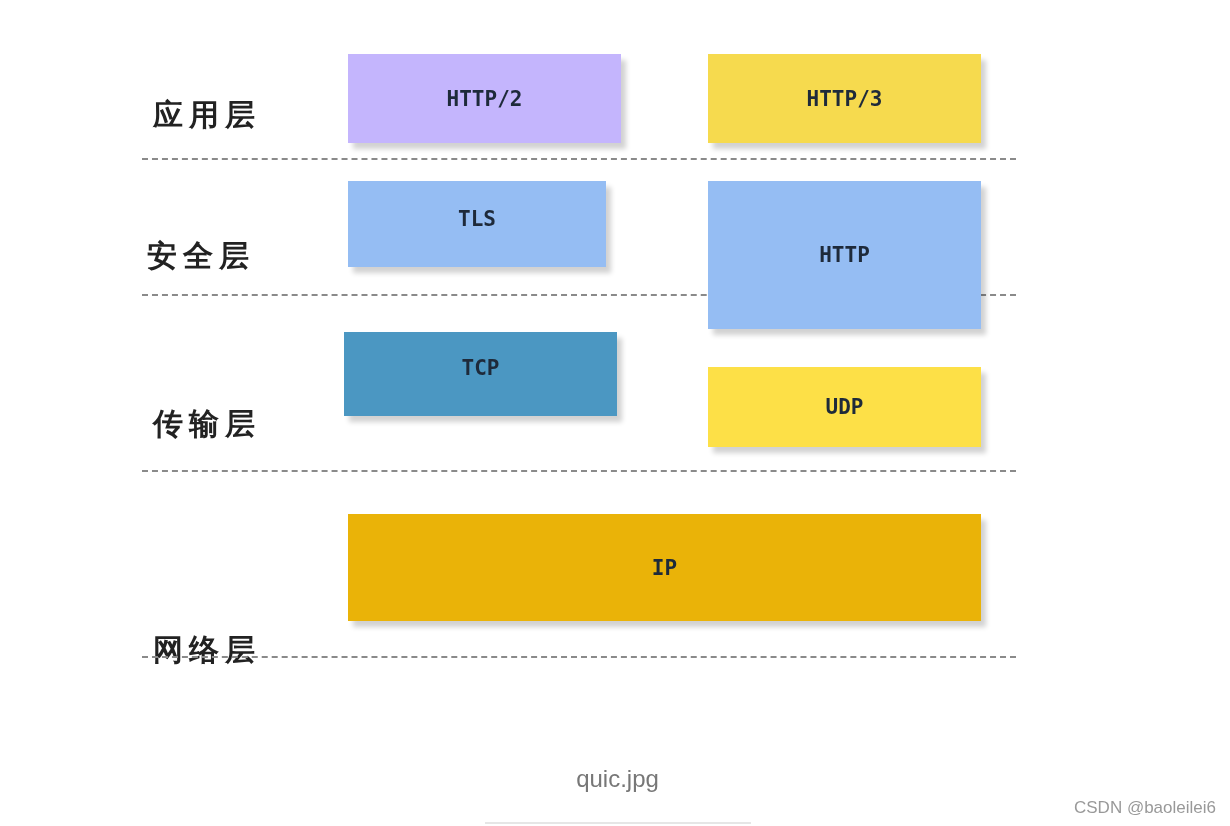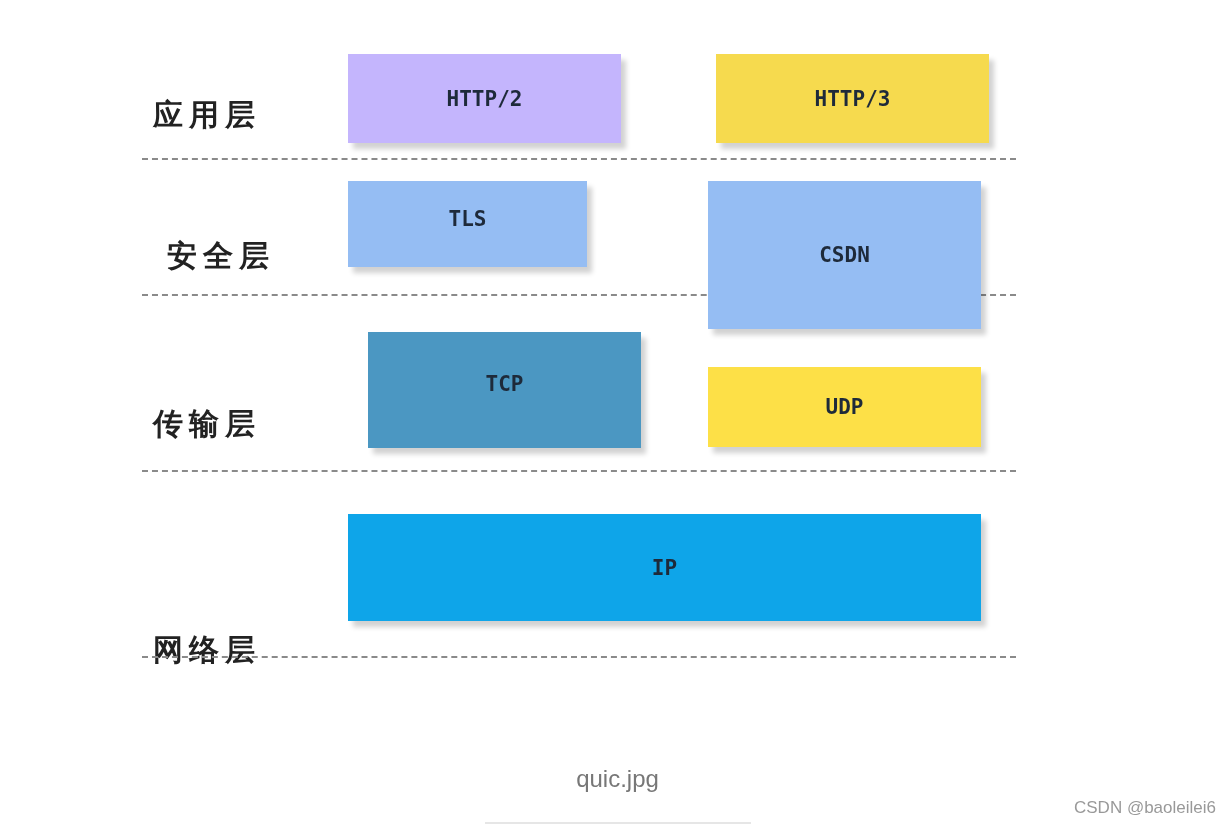--- a/index.html
+++ b/index.html
@@ -11,46 +11,46 @@
        font-family:"DejaVu Sans Mono",monospace;}
   .box span{display:block;}
   .caption{position:absolute;left:0;width:1235px;text-align:center;top:765px;font-size:24px;color:#777;font-family:"Liberation Sans",sans-serif;}
   .capline{position:absolute;left:485px;top:822px;width:266px;height:2px;background:#e6e6e6;}
   .watermark{position:absolute;right:14px;top:798px;font-size:17px;color:#999;font-family:"Liberation Sans",sans-serif;}
 </style>
 </head>
 <body>
 
 <div class="label" style="left:153px;top:95px;">应用层</div>
-<div class="label" style="left:167px;top:236px;">安全层</div>
+<div class="label" style="left:147px;top:236px;">安全层</div>
 <div class="label" style="left:153px;top:404px;">传输层</div>
 <div class="label" style="left:153px;top:630px;">网络层</div>
 
 <div class="dash" style="top:158px;"></div>
 <div class="dash" style="top:294px;"></div>
 <div class="dash" style="top:470px;"></div>
 <div class="dash" style="top:656px;"></div>
 
 <div class="box" style="left:348px;top:54px;width:273px;height:89px;background:#c4b5fd;">
   <span>HTTP/2</span>
 </div>
-<div class="box" style="left:708px;top:54px;width:273px;height:89px;background:#f6da4e;margin-left:8px;">
+<div class="box" style="left:708px;top:54px;width:273px;height:89px;background:#f6da4e;">
   <span>HTTP/3</span>
 </div>
-<div class="box" style="left:348px;top:181px;width:239px;height:86px;background:#95bdf3;">
+<div class="box" style="left:348px;top:181px;width:258px;height:86px;background:#95bdf3;">
   <span style="margin-top:-10px;">TLS</span>
 </div>
 <div class="box" style="left:708px;top:181px;width:273px;height:148px;background:#95bdf3;z-index:2;">
-  <span>CSDN</span>
+  <span>HTTP</span>
 </div>
-<div class="box" style="left:368px;top:332px;width:273px;height:116px;background:#4b97c2;">
+<div class="box" style="left:344px;top:332px;width:273px;height:84px;background:#4b97c2;">
   <span style="margin-top:-12px;">TCP</span>
 </div>
 <div class="box" style="left:708px;top:367px;width:273px;height:80px;background:#fde047;">
   <span>UDP</span>
 </div>
-<div class="box" style="left:348px;top:514px;width:633px;height:107px;background:#0ea5e9;text-align:right;">
+<div class="box" style="left:348px;top:514px;width:633px;height:107px;background:#eab308;text-align:right;">
   <span>IP</span>
 </div>
 
 <div class="caption">quic.jpg</div>
 <div class="capline"></div>
 <div class="watermark">CSDN @baoleilei6</div>
 
 </body></html>

